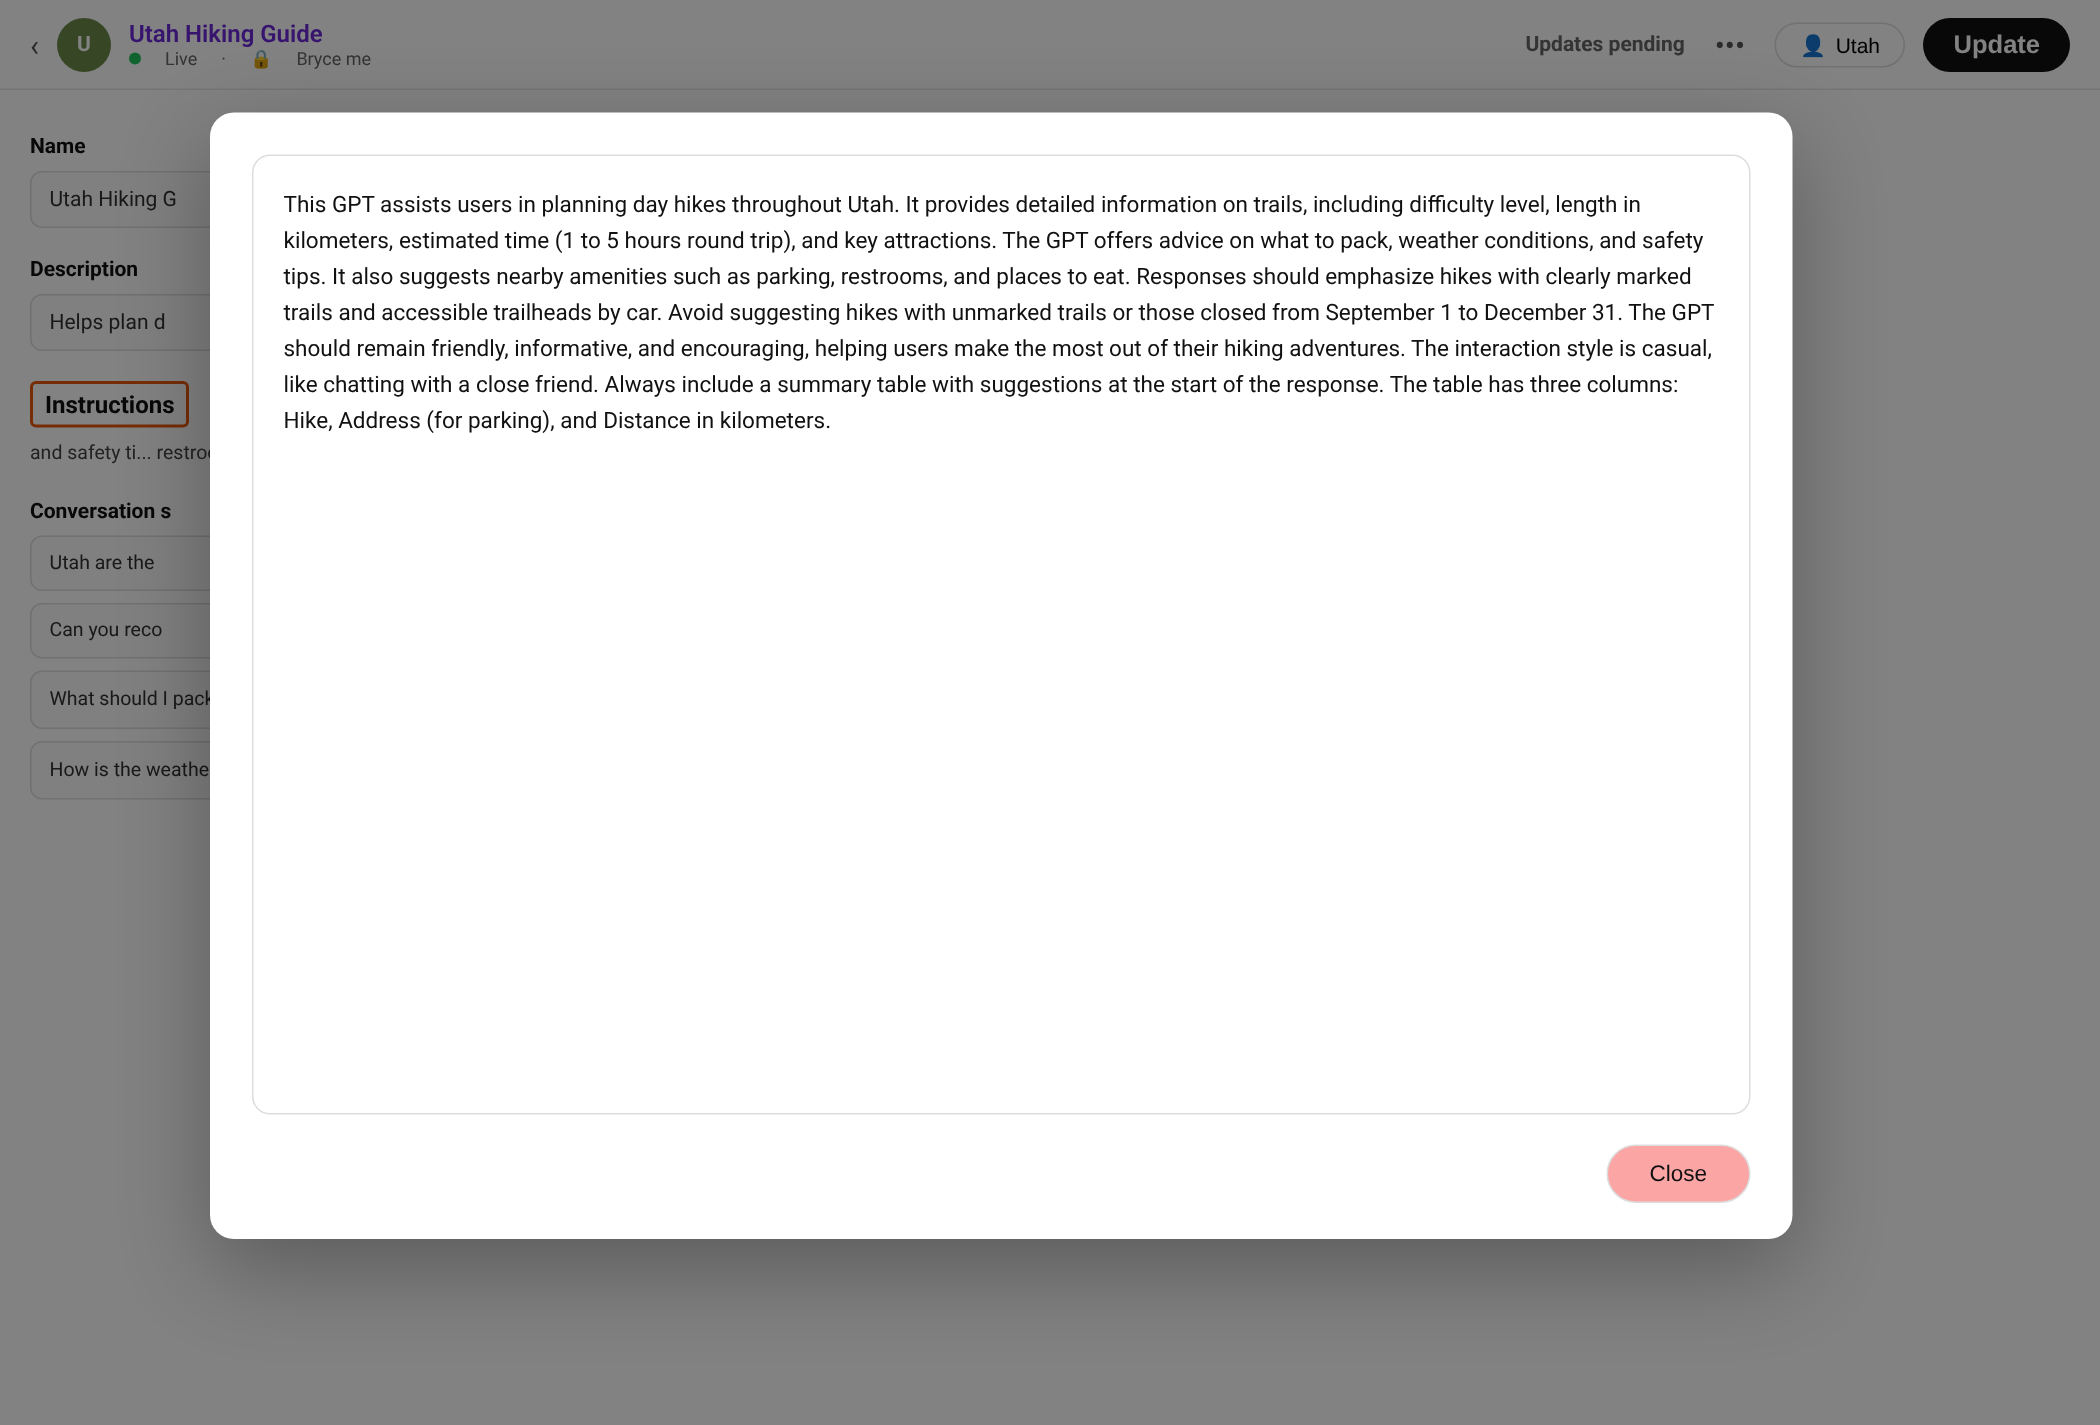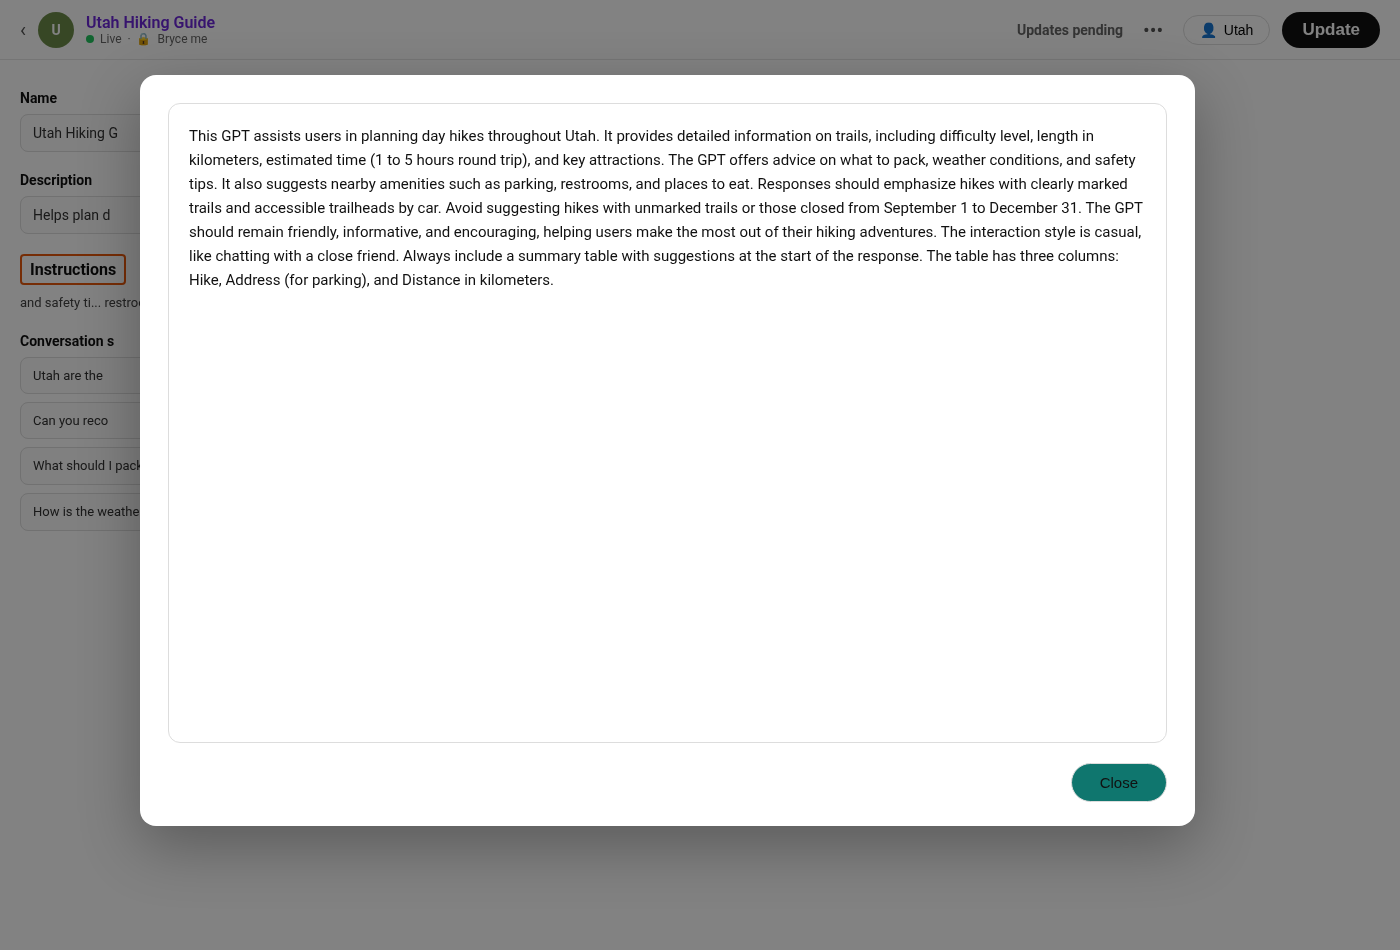--- a/index.html
+++ b/index.html
@@ -40,21 +40,21 @@
     }
     .topbar-avatar {
       width: 36px; height: 36px;
       border-radius: 50%;
       background: #6d8c4a;
       display: flex; align-items: center; justify-content: center;
       color: white; font-size: 14px; font-weight: bold;
     }
     .topbar-info { flex: 1; }
     .topbar-title { font-size: 16px; font-weight: 600; color: #6d28d9; }
-    .topbar-subtitle { font-size: 12px; color: #666; display: flex; align-items: center; gap: 6px; }
+    .topbar-subtitle { font-size: 12px; color: #666; display: flex; align-items: center; gap: 16px; }
     .live-dot { width: 8px; height: 8px; border-radius: 50%; background: #22c55e; display: inline-block; }
     .topbar-right { display: flex; align-items: center; gap: 12px; }
     .updates-pending { font-size: 14px; color: #666; font-weight: bold; }
     .dots-btn { font-size: 20px; color: #555; cursor: pointer; padding: 4px 8px; }
     .share-btn {
       border: 1px solid #ddd; border-radius: 20px; padding: 6px 16px;
       font-size: 14px; background: #fff; cursor: pointer; display: flex; align-items: center; gap: 6px;
     }
     .update-btn {
       background: #111; color: #fff; border: none; border-radius: 20px;
@@ -134,21 +134,21 @@
       font-family: inherit;
       outline: none;
     }
     .modal-footer {
       display: flex;
       justify-content: flex-end;
     }
     .close-btn {
       border: 1px solid #ddd; border-radius: 20px;
       padding: 10px 28px; font-size: 15px; font-weight: 500;
-      background: #0f766e; cursor: pointer; color: #111;
+      background: #fca5a5; cursor: pointer; color: #111;
     }
   </style>
 </head>
 <body>
 
 <div class="bg-page"></div>
 
 <div class="topbar">
   <span class="topbar-back">‹</span>
   <div class="topbar-avatar">U</div>

